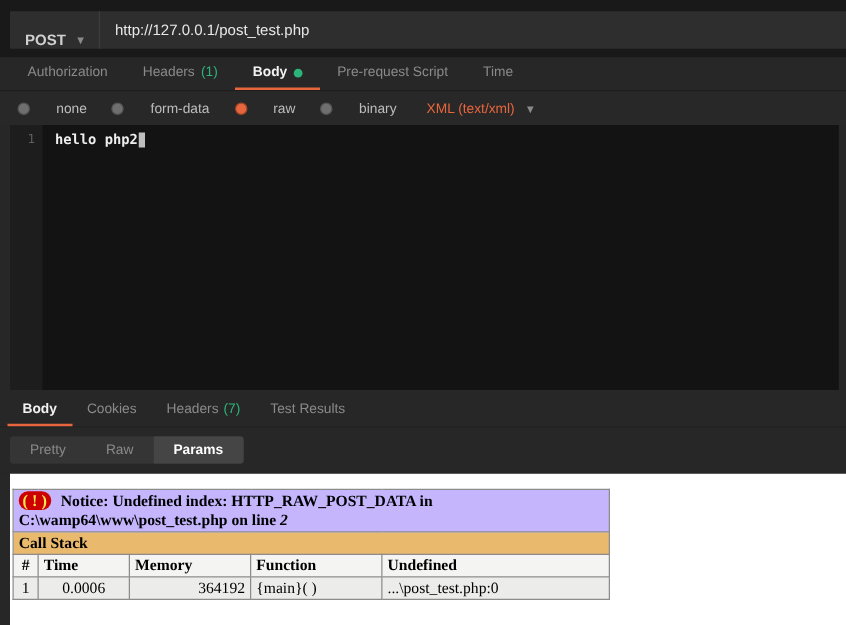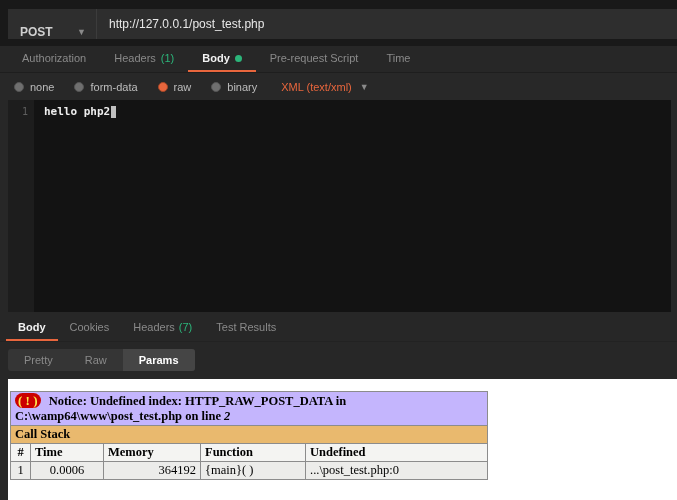--- a/index.html
+++ b/index.html
@@ -8,21 +8,21 @@
     font-family: "Liberation Sans", "DejaVu Sans", sans-serif;
     background: #272727;
     overflow: hidden;
   }
   .app { width: 677px; height: 500px; display: flex; flex-direction: column; }
 
   
   .header { background: #191919; padding: 9px 0 7px 8px; }
   .request-row { display: flex; height: 30px; }
   .method-select {
-    width: 89px; background: #2e2e2e; color: #d0d0d0;
+    width: 72px; background: #2e2e2e; color: #d0d0d0;
     display: flex; align-items: center; justify-content: space-between;
     padding: 16px 10px 0 12px; font-size: 12px; font-weight: bold;
     border-right: 1px solid #3c3c3c; cursor: pointer;
   }
   .chevron { color: #8a8a8a; font-size: 9px; }
   .url-field {
     flex: 1; background: #2e2e2e; color: #e8e8e8;
     display: flex; align-items: center; padding: 0 12px; font-size: 12px;
   }
 
@@ -35,21 +35,21 @@
     display: flex; align-items: center; gap: 5px;
     padding: 0 14px; font-size: 11px; color: #8a8a8a; cursor: pointer;
     border-bottom: 2px solid transparent;
   }
   .req-tab .count { color: #2cb57a; }
   .req-tab.active { color: #f2f2f2; font-weight: bold; border-bottom: 2px solid #e8663d; }
   .green-dot { width: 7px; height: 7px; border-radius: 50%; background: #2cb57a; display: inline-block; }
 
   
   .mode-row { display: flex; align-items: center; height: 27px; padding-left: 14px; background: #282828; }
-  .mode-item { display: flex; align-items: center; gap: 6px; margin-right: 20px; cursor: pointer; }
+  .mode-item { display: flex; align-items: center; gap: 21px; margin-right: 20px; cursor: pointer; }
   .radio {
     width: 10px; height: 10px; border-radius: 50%;
     background: #6f6f6f; border: 1px solid #555; display: inline-block;
   }
   .radio.selected { background: #e8663d; border-color: #a34627; }
   .mode-label { font-size: 11px; color: #bdbdbd; }
   .raw-type { display: flex; align-items: center; gap: 8px; margin-left: 4px; cursor: pointer; }
   .raw-type-label { font-size: 11px; color: #e8663d; }
 
   

